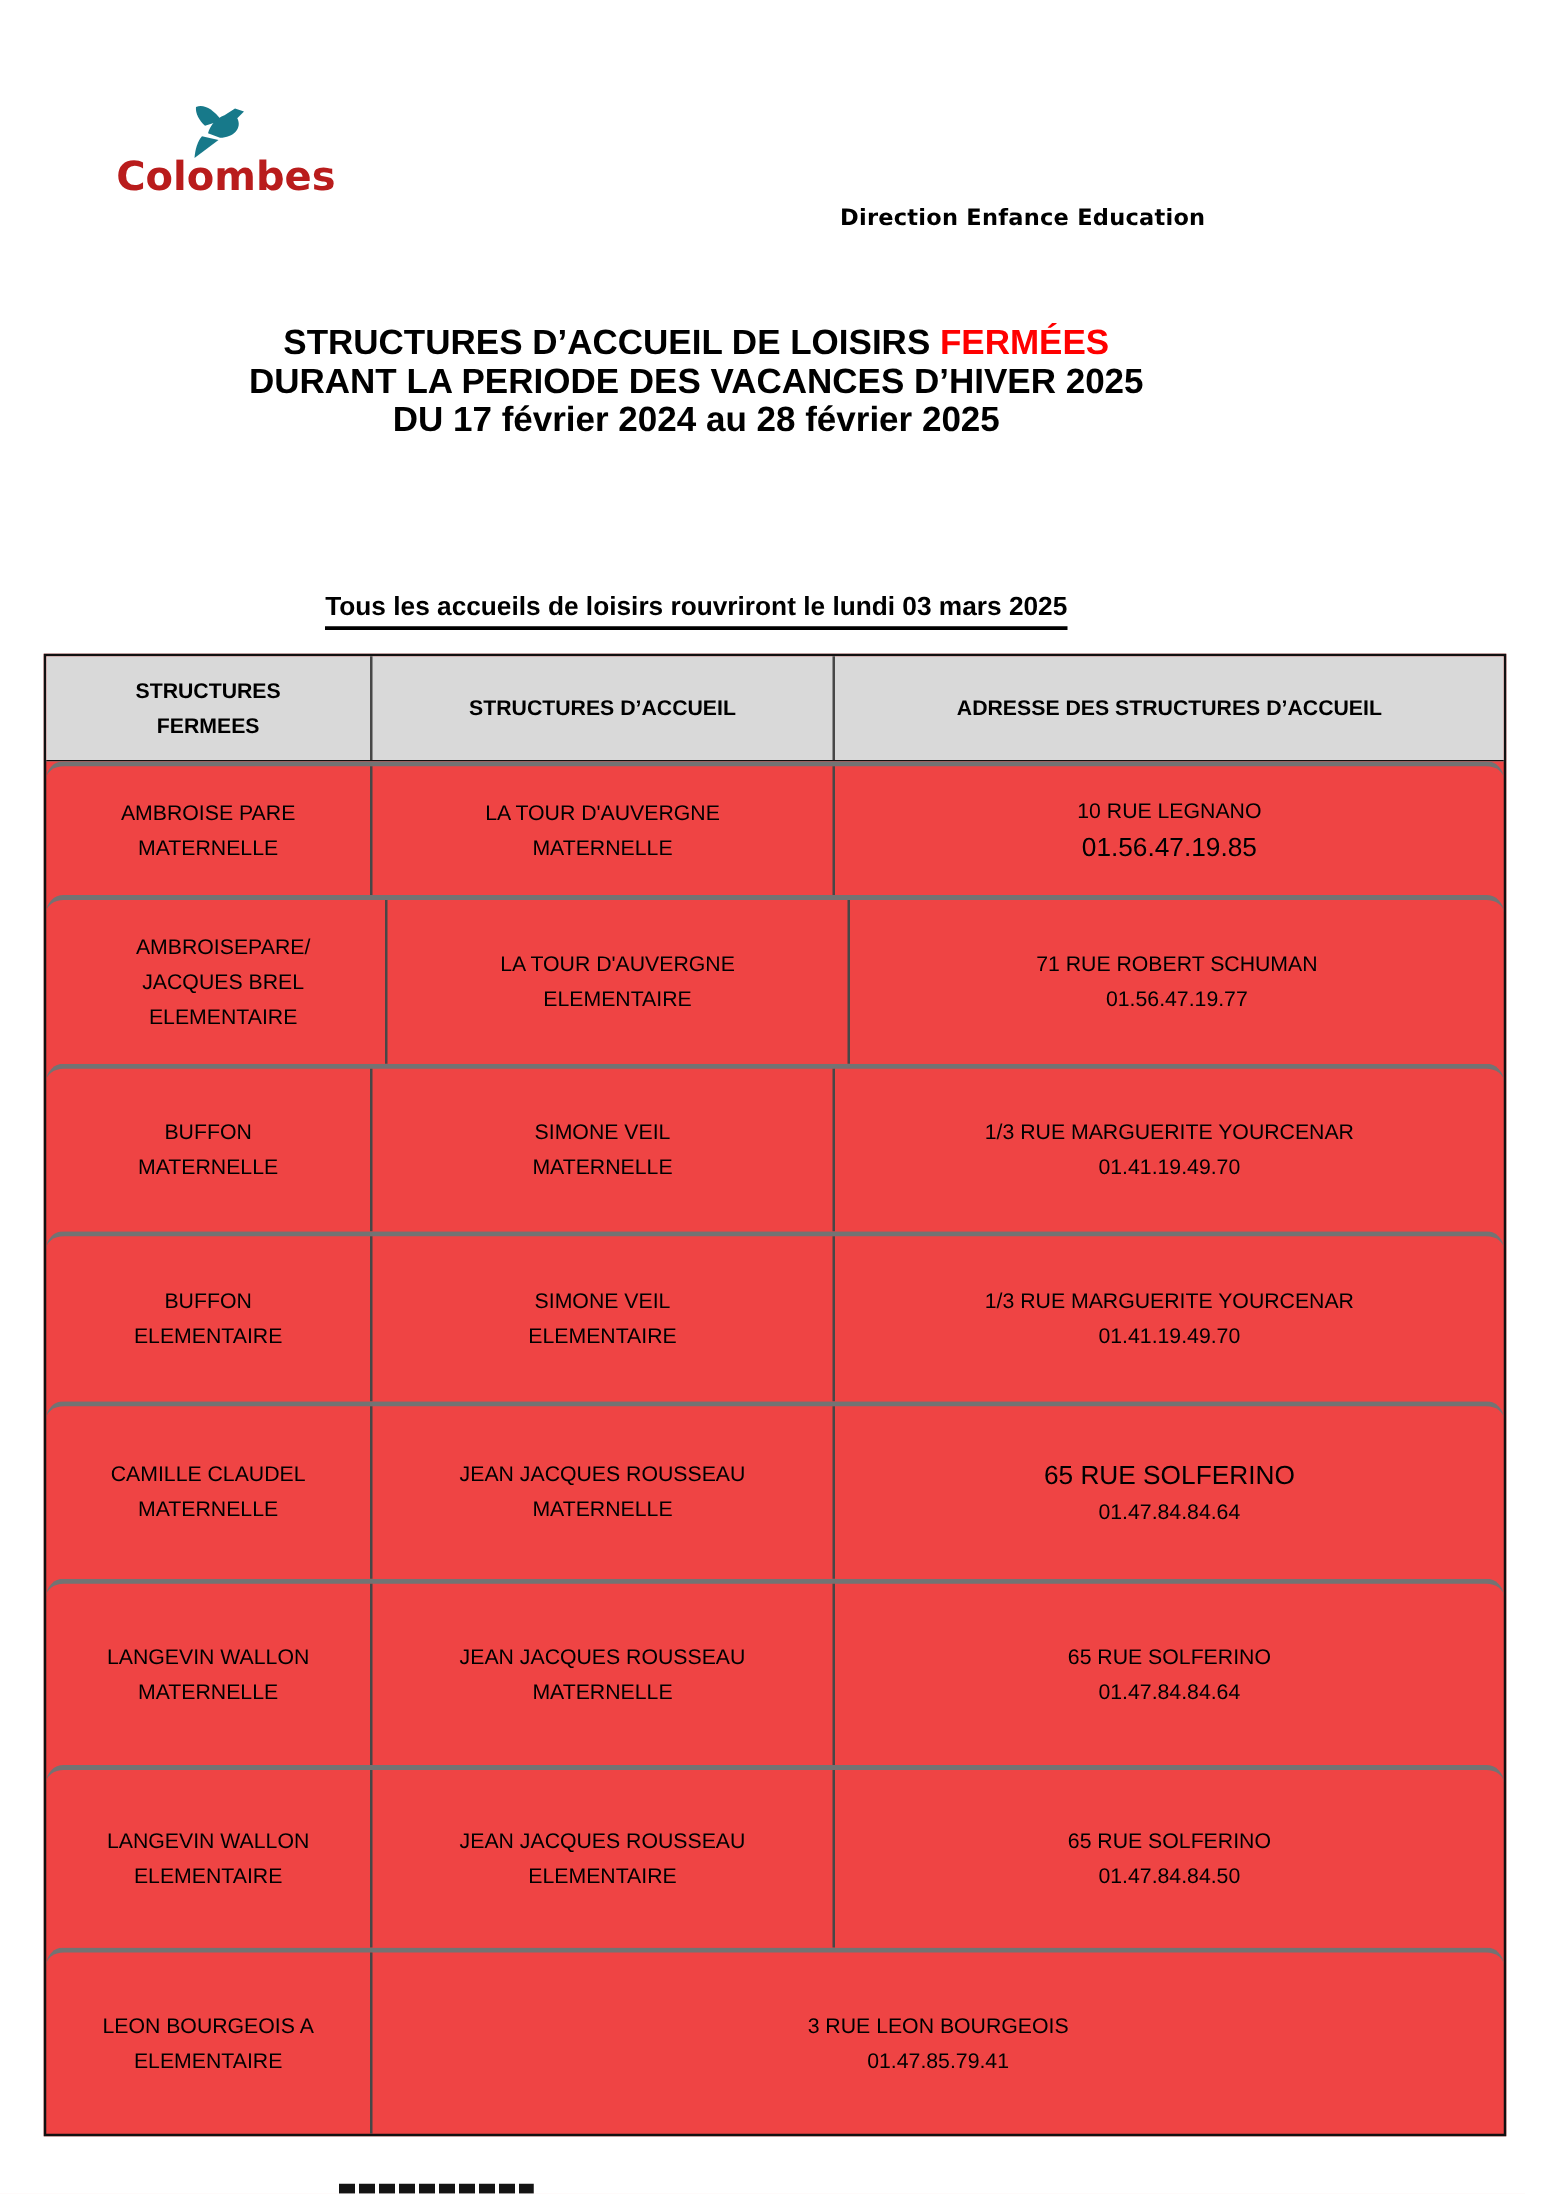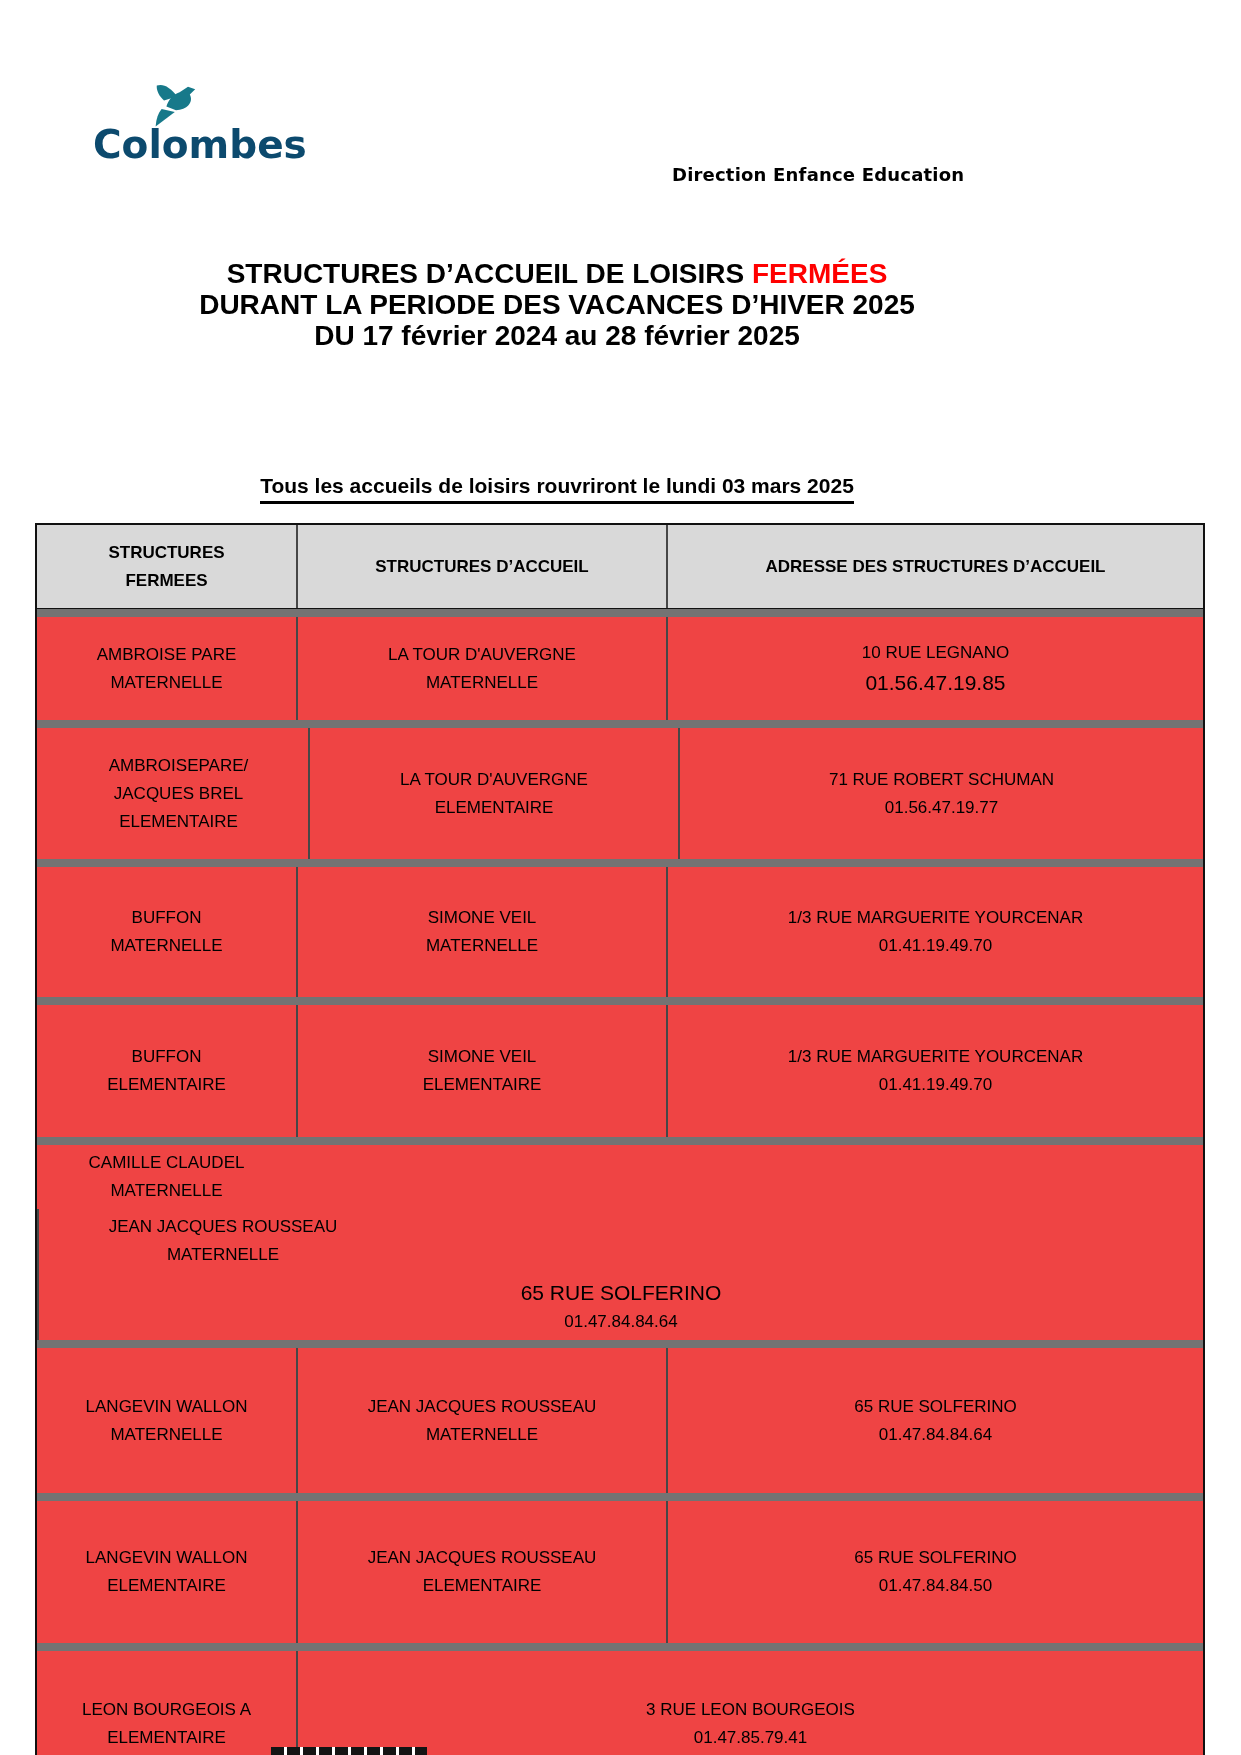--- a/index.html
+++ b/index.html
@@ -11,22 +11,22 @@
     color:#000;
     overflow:hidden;
   }
 
   
   .logo { position:absolute; left:93px; top:82px; width:200px; height:95px; }
   .logo .bird { position:absolute; left:44px; top:0; width:72px; height:48px; }
   .logo .wordmark {
     position:absolute; left:0; top:40px;
     font-family:"DejaVu Sans", sans-serif;
-    font-weight:bold; font-size:39px; letter-spacing:0px;
-    color:#0c4a6e;
+    font-weight:bold; font-size:32px; letter-spacing:0px;
+    color:#b91c1c;
   }
 
   
   .department {
     position:absolute; left:672px; top:164px;
     font-family:"DejaVu Sans", sans-serif;
     font-weight:bold; font-size:18px; letter-spacing:0.2px;
     color:#000;
   }
 
@@ -51,42 +51,42 @@
   }
 
   
   .doc-table {
     position:absolute; left:35px; top:523px; width:1170px;
     border:2px solid #111;
     box-sizing:border-box;
     background:#ef4444;
   }
   .tr { display:flex; align-items:stretch; }
-  .tr + .tr { border-top:8px solid #737373; }
+  .tr + .tr { border-top:4px solid #737373;border-radius:14px; }
   .thead { background:#d9d9d9; border-bottom:1px solid #111; }
   .td {
     box-sizing:border-box;
     display:flex; flex-direction:column;
     align-items:center; justify-content:center;
     text-align:center;
     padding:4px 6px;
   }
   .td + .td { border-left:2px solid #474747; }
   .c1 { width:259px; }
   .c2 { width:370px; }
   .c3 { flex:1; }
 
   .thead .td { font-weight:bold; font-size:18px; line-height:27px; }
 
   .thead   { min-height:83px; }
   .r1 { min-height:103px; }
   .r2 { min-height:131px;padding-left:12px; }
   .r3 { min-height:130px; }
   .r4 { min-height:132px; }
-  .r5 { min-height:138px;flex-direction:column; }
+  .r5 { min-height:138px; }
   .r6 { min-height:145px; }
   .r7 { min-height:142px; }
   .r8 { min-height:145px; }
 
   .cell-line { font-size:17px; line-height:28px; white-space:nowrap; }
   .cell-line.big { font-size:21px; line-height:31px; }
 
   
   .cutoff-fragment {
     position:absolute; left:271px; top:1747px; width:156px; height:8px;

